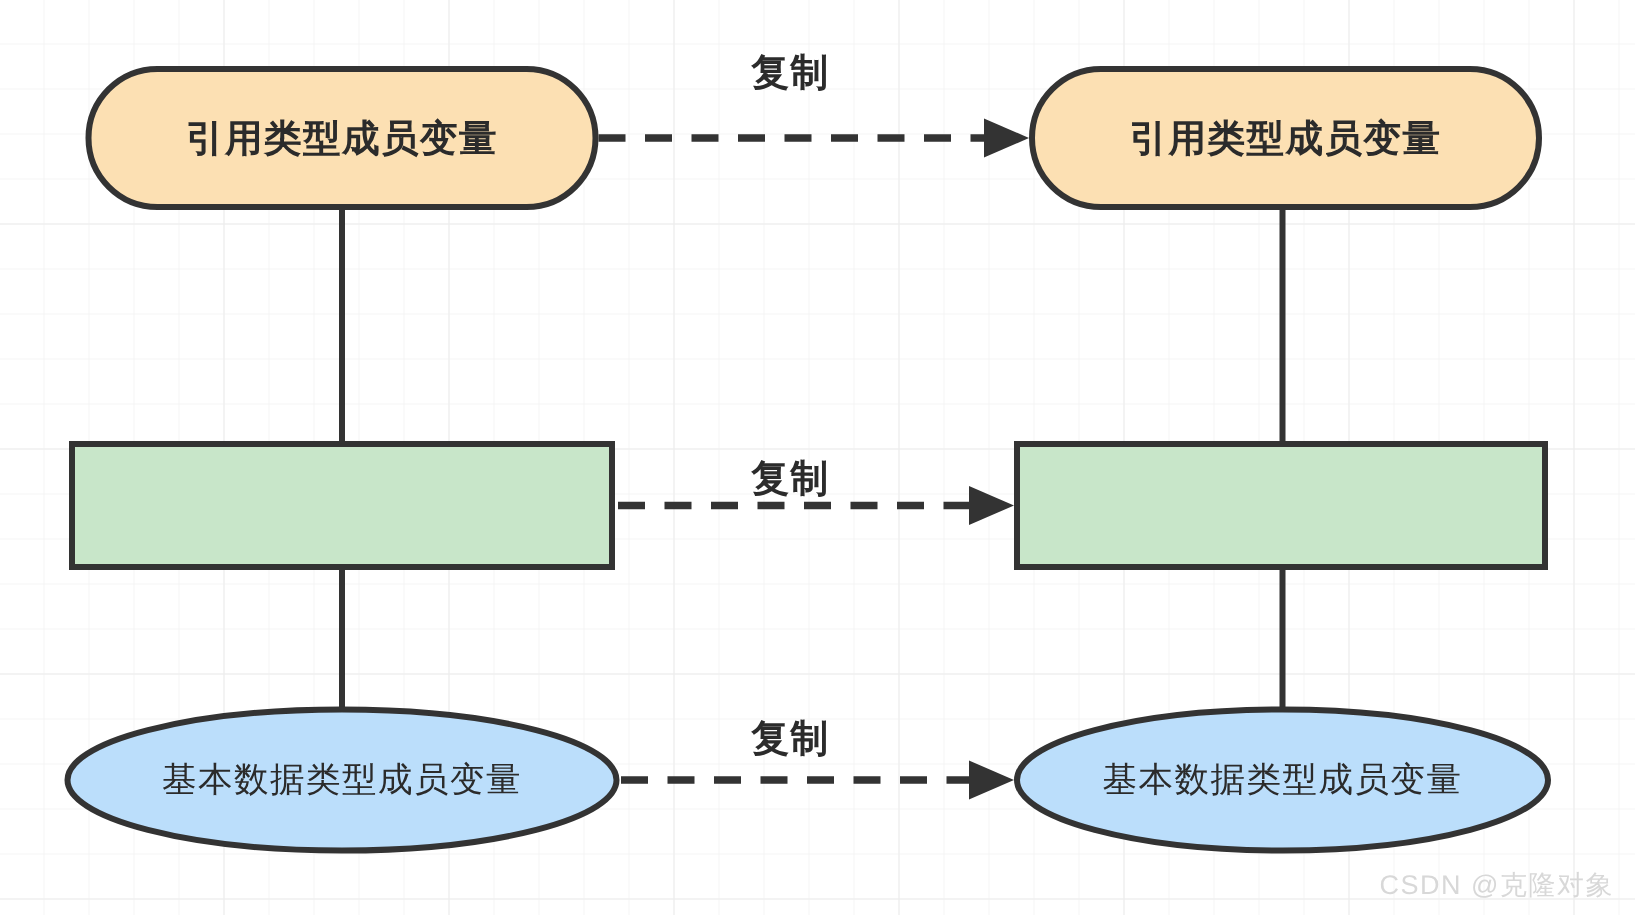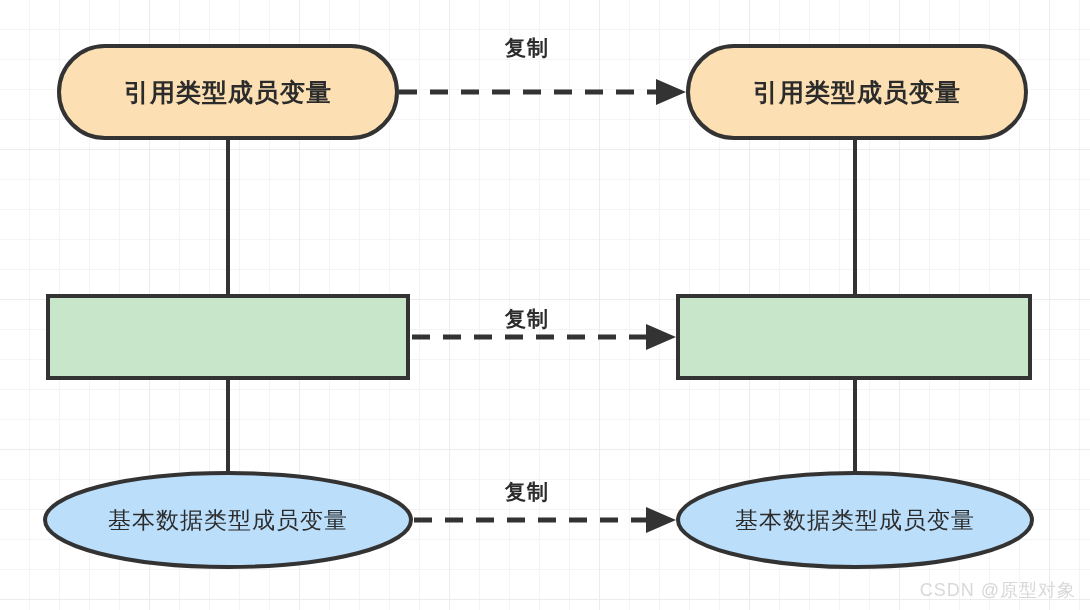--- a/index.html
+++ b/index.html
@@ -65,21 +65,21 @@
   .label-normal {
     font-weight: normal;
     font-size: 23px;
     letter-spacing: 1px;
   }
   .edge-label {
     position: absolute;
     transform: translate(-50%, -50%);
     white-space: nowrap;
     font-weight: bold;
-    font-size: 21px;
+    font-size: 25px;
     color: #2b2b2b;
     letter-spacing: 1px;
   }
   .watermark {
     position: absolute;
     right: 14px;
     bottom: 8px;
     font-size: 18px;
     color: #d8d8d8;
     white-space: nowrap;
@@ -129,15 +129,15 @@
   <div class="node-label label-normal" style="left:228px; top:520px;">基本数据类型成员变量</div>
 
   <div class="node-label label-normal" style="left:855px; top:520px;">基本数据类型成员变量</div>
 
   <div class="edge-label" style="left:527px; top:48px;">复制</div>
 
   <div class="edge-label" style="left:527px; top:319px;">复制</div>
 
   <div class="edge-label" style="left:527px; top:492px;">复制</div>
 
-  <div class="watermark">CSDN @原型对象</div>
+  <div class="watermark">CSDN @克隆对象</div>
 
 </div>
 
 </body></html>

